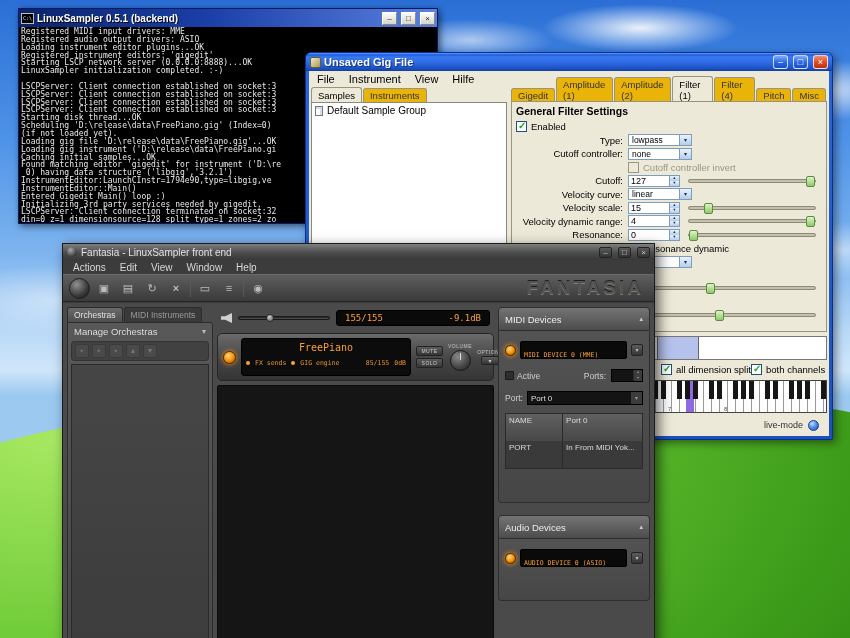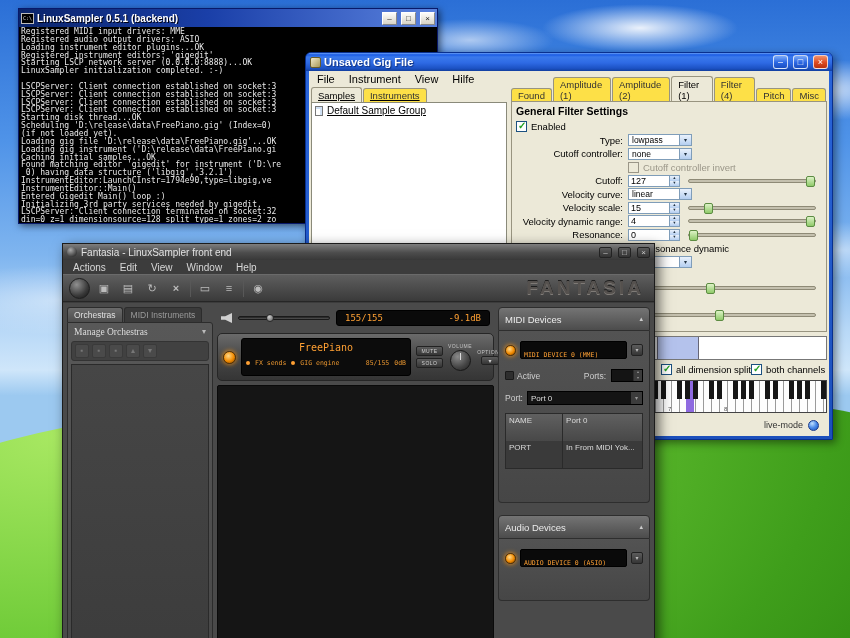--- a/index.html
+++ b/index.html
@@ -44,23 +44,23 @@
     border:1px solid #6a5c2a; }
   .gig-title { flex:1; color:#fff; font-weight:bold; font-size:11px; text-shadow:1px 1px 1px #10317e; white-space:nowrap; }
   .xpbtn { width:15px; height:14px; border-radius:3px; border:1px solid rgba(255,255,255,.75); color:#fff;
     font-size:9px; line-height:12px; text-align:center; display:inline-block; margin-left:2px;
     background:linear-gradient(180deg,#7caaf8,#2a66e2 55%,#1a4ec0); }
   .xpbtn.close { background:linear-gradient(180deg,#f0906a,#dd4a20 55%,#b83210); }
   .gig-inner { position:absolute; top:18px; left:3px; right:3px; bottom:3px; background:#ece9d8; overflow:hidden; }
   .gig-menubar { height:16px; display:flex; align-items:center; font-size:11px; color:#000; padding-left:1px; }
   .gig-menu-item { padding:1px 7px; }
   .gig-main { position:absolute; top:16px; left:2px; right:2px; bottom:104px; display:flex; }
-  .gig-left { width:200px; display:flex; flex-direction:column; padding-right:4px;text-decoration:underline; }
+  .gig-left { width:200px; display:flex; flex-direction:column; padding-right:4px; }
   .gtabs { display:flex; height:15px; align-items:flex-end; }
-  .gtab { padding:1px 6px 1px 6px; font-size:9.5px; background:#fde047; border:1px solid #989480; border-bottom:none;
+  .gtab { padding:1px 6px 1px 6px; font-size:9.5px; background:#eab308; border:1px solid #989480; border-bottom:none;
     border-radius:3px 3px 0 0; margin-right:1px; color:#333; }
   .gtab.active { background:#ece9d8; color:#000; padding-top:2px; }
   .gig-tree { flex:1; background:#fff; border:1px solid #8a8a7a; padding:2px 3px; }
   .tree-row { display:flex; align-items:center; gap:4px; font-size:10px; }
   .doc-icon { width:8px; height:10px; background:#fff; border:1px solid #777; box-shadow:inset -2px 2px 0 #cfe0f4; }
   .gig-right { flex:1; display:flex; flex-direction:column; min-width:0; }
   .gig-form { flex:1; background:#ece9d8; border:1px solid #989480; margin-top:-1px; padding:2px 6px 0 4px; overflow:hidden; }
   .section-title { font-size:10.5px; font-weight:bold; margin:1px 0 3px 0; }
   .frow { display:flex; align-items:center; height:13.5px; }
   .flbl { width:112px; text-align:right; padding-right:5px; font-size:9.5px; white-space:nowrap; }
@@ -130,21 +130,21 @@
   .fant-logo { margin-left:auto; font-size:19px; font-weight:bold; letter-spacing:3px; color:#55514e;
     text-shadow:0 1px 0 #7e7a76, 0 -1px 0 #1e1e1e; padding-right:4px; }
   .fant-main { position:absolute; top:59px; left:0; right:0; bottom:0; background:#4a4a4a; padding:4px; display:flex; gap:4px; }
   .fcol-left { width:146px; display:flex; flex-direction:column; }
   .ftabs { display:flex; height:15px; align-items:flex-end; }
   .ftab { font-size:8.5px; color:#9a9a9a; background:#3a3a3a; border:1px solid #2c2c2c; border-bottom:none;
     border-radius:3px 3px 0 0; padding:2px 6px; margin-right:1px; white-space:nowrap; }
   .ftab.active { color:#e0e0e0; background:linear-gradient(180deg,#6a6a6a,#4e4e4e); }
   .orch-panel { flex:1; border:1px solid #2c2c2c; border-radius:0 3px 3px 3px;
     background:linear-gradient(180deg,#585858,#474747); display:flex; flex-direction:column; }
-  .orch-header { height:17px; display:flex; align-items:center; padding:0 6px; color:#ddd; font-size:9.5px;font-family:Liberation Serif, serif; }
+  .orch-header { height:17px; display:flex; align-items:center; padding:0 6px; color:#ddd; font-size:9.5px; }
   .orch-header .chev { margin-left:auto; font-size:8px; color:#bbb; }
   .orch-toolbar { height:20px; margin:1px 3px; border-radius:3px; background:#414141; border:1px solid #333;
     display:flex; align-items:center; gap:3px; padding:0 3px; }
   .mini-btn { width:14px; height:14px; border-radius:2px; background:#4a4a4a; border:1px solid #3a3a3a;
     color:#777; font-size:8px; line-height:12px; text-align:center; }
   .orch-list { flex:1; margin:2px 3px 3px 3px; border:1px solid #2a2a2a;
     background:linear-gradient(180deg,#464646,#3c3c3c); }
   .fcol-center { flex:1; display:flex; flex-direction:column; min-width:0; }
   .master-bar { height:22px; display:flex; align-items:center; gap:6px; padding:0 4px; }
   .speaker { width:11px; height:10px; background:#d0d0d0;
@@ -282,21 +282,21 @@
           </div>
           <div class="gig-tree">
             <div class="tree-row">
               <span class="doc-icon"></span>
               <span>Default Sample Group</span>
             </div>
           </div>
         </div>
         <div class="gig-right">
           <div class="gtabs">
-            <span class="gtab">Found</span>
+            <span class="gtab">Gigedit</span>
             <span class="gtab">Amplitude (1)</span>
             <span class="gtab">Amplitude (2)</span>
             <span class="gtab active">Filter (1)</span>
             <span class="gtab">Filter (4)</span>
             <span class="gtab">Pitch</span>
             <span class="gtab">Misc</span>
           </div>
           <div class="gig-form">
             <div class="section-title">General Filter Settings</div>
             <div class="frow">

